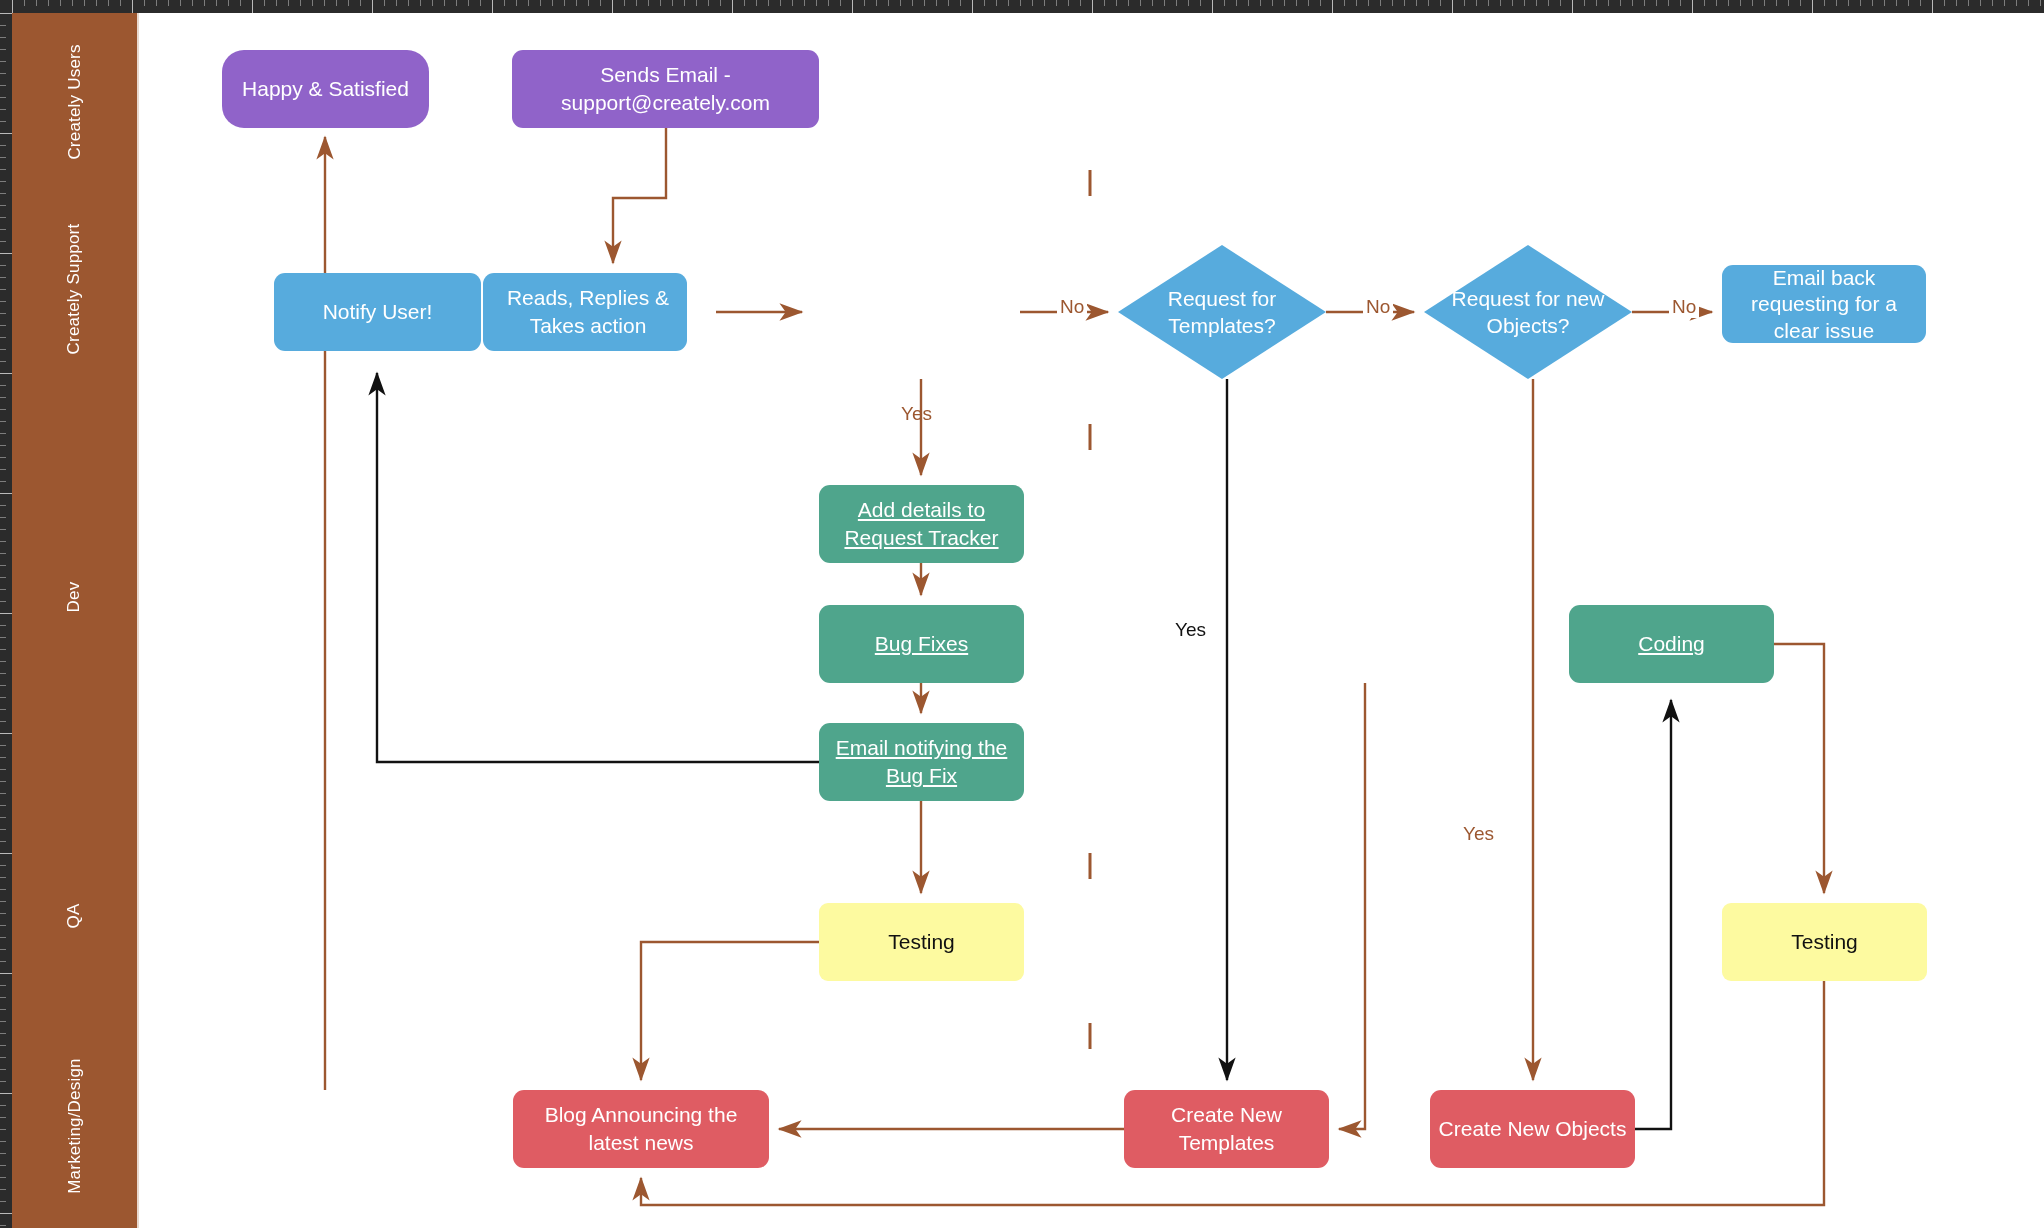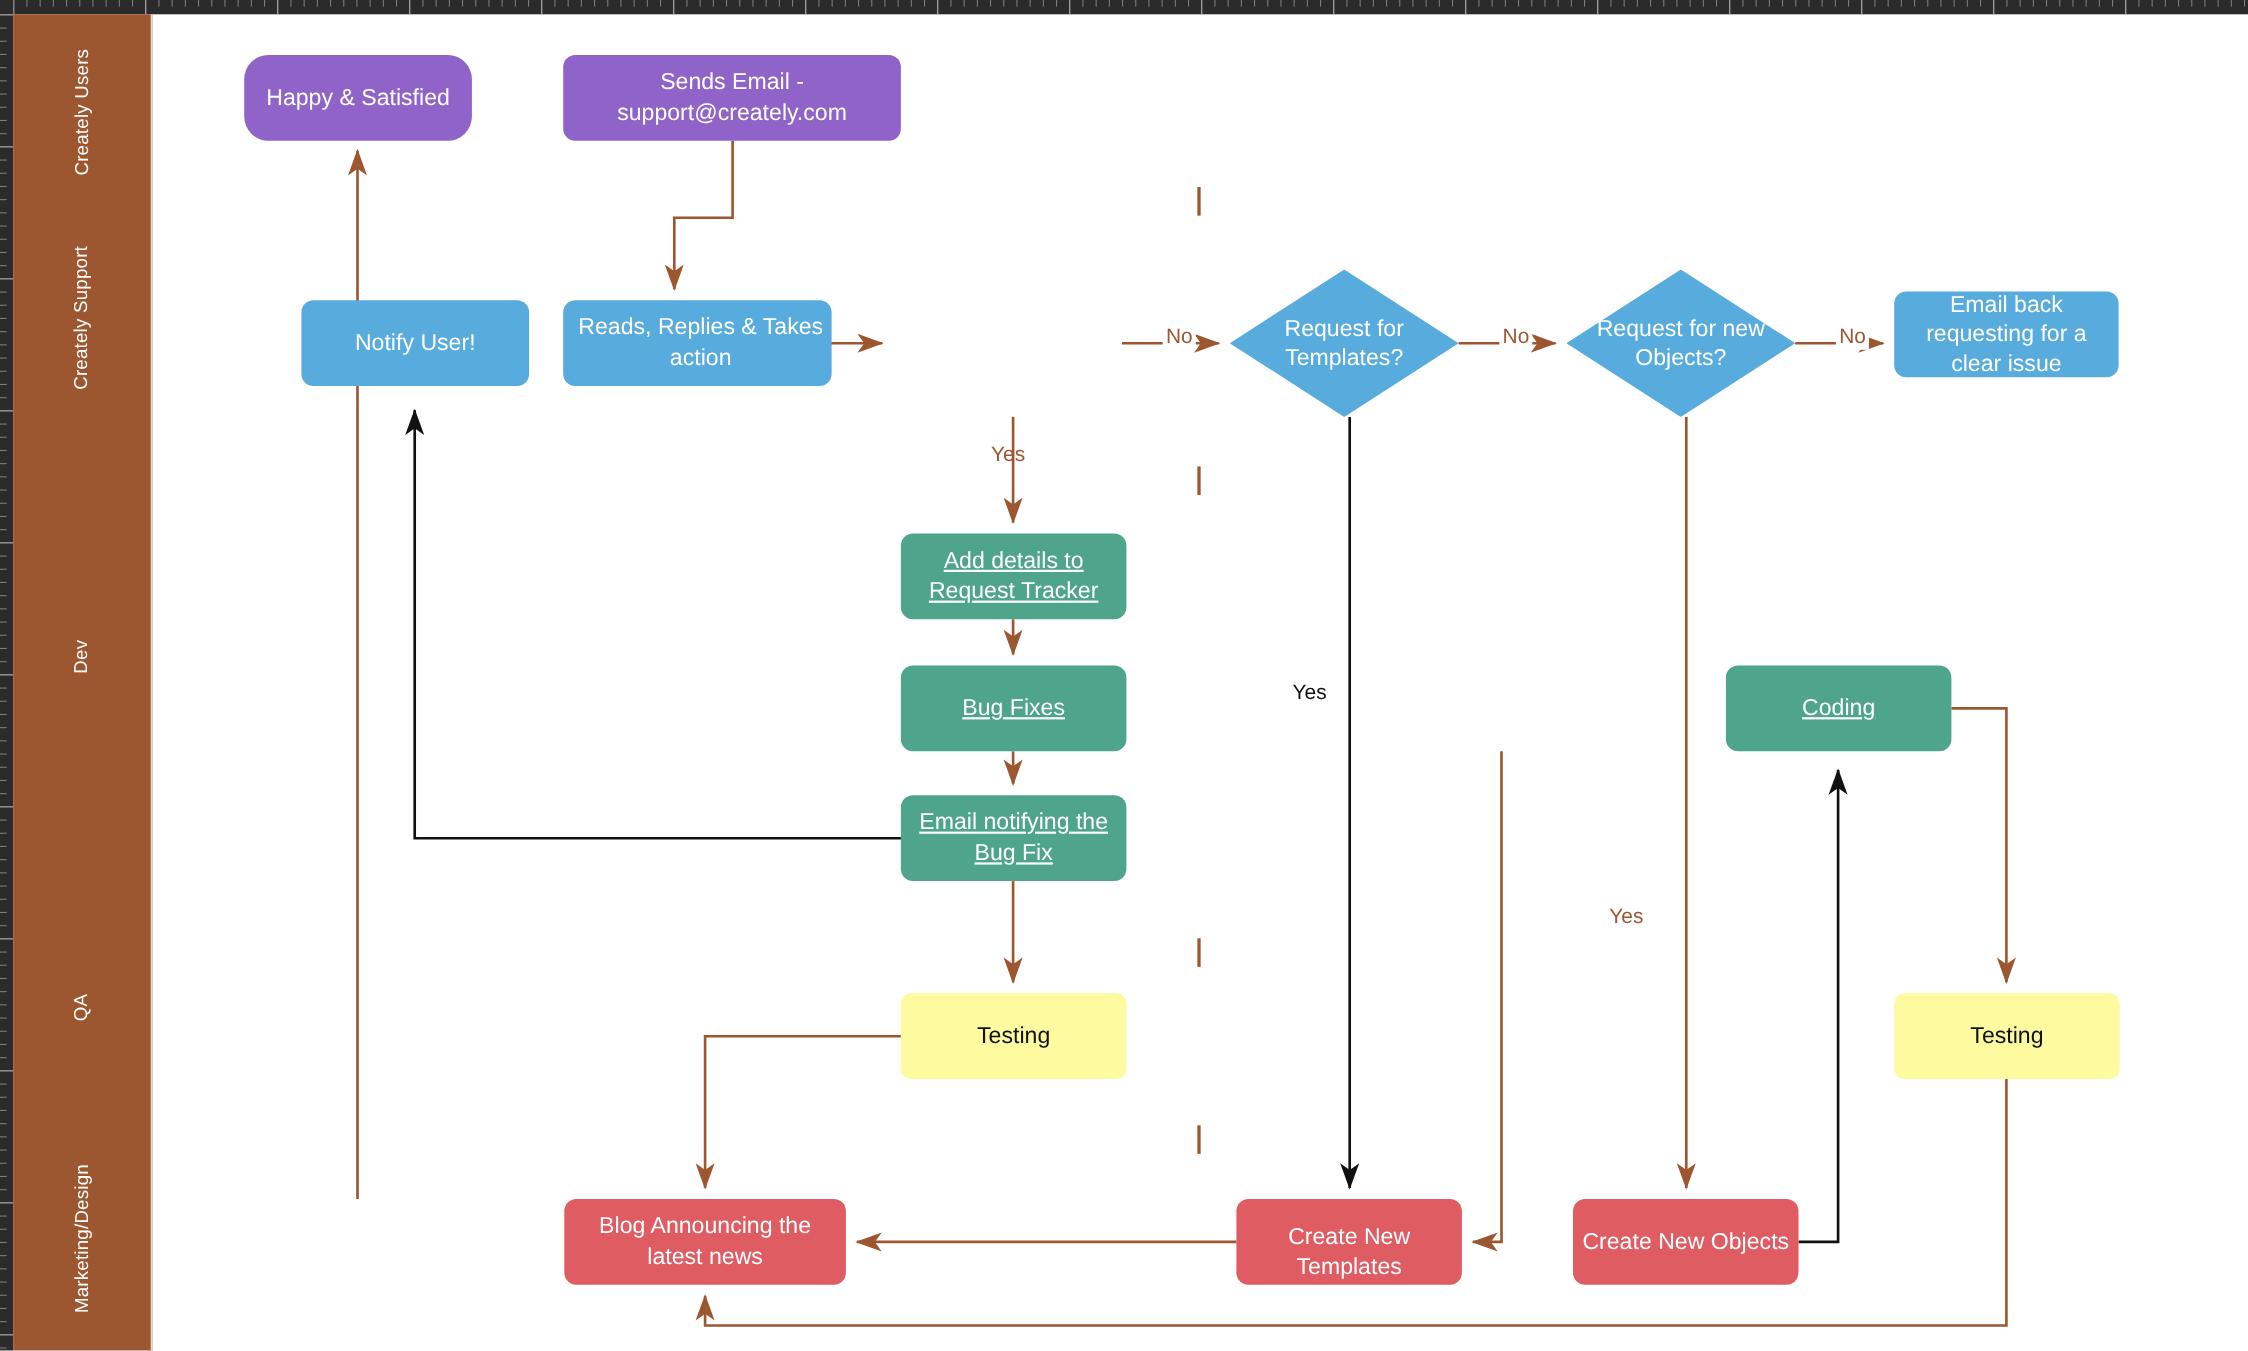--- a/index.html
+++ b/index.html
@@ -504,21 +504,21 @@
   <div class="diagram" id="node-layer">
       <div class="node purple" style="left: 222px; top: 50px; width: 207px; height: 78px; border-radius: 22px;">
         <span>Happy &amp; Satisfied</span>
       </div>
       <div class="node purple" style="left: 512px; top: 50px; width: 307px; height: 78px;">
         <span>Sends Email - support@creately.com</span>
       </div>
       <div class="node blue" style="left: 274px; top: 273px; width: 207px; height: 78px;">
         <span>Notify User!</span>
       </div>
-      <div class="node blue" style="left: 512px; top: 273px; width: 244px; height: 78px; padding-left: 12px;">
+      <div class="node blue" style="left: 483px; top: 273px; width: 204px; height: 78px; padding-left: 12px;">
         <span>Reads, Replies &amp; Takes action</span>
       </div>
       <div class="diamond" style="left: 1118px; top: 245px; width: 208px; height: 134px;">
         <div class="dshape" style="background: rgb(87, 171, 221);"></div>
         <div class="dlabel" style="max-width: 168px;">Request for Templates?</div>
       </div>
       <div class="diamond" style="left: 1424px; top: 245px; width: 208px; height: 134px;">
         <div class="dshape" style="background: rgb(87, 171, 221);"></div>
         <div class="dlabel" style="max-width: 168px;">Request for new Objects?</div>
       </div>
@@ -539,21 +539,21 @@
       </div>
       <div class="node yellow" style="left: 819px; top: 903px; width: 205px; height: 78px;">
         <span>Testing</span>
       </div>
       <div class="node yellow" style="left: 1722px; top: 903px; width: 205px; height: 78px;">
         <span>Testing</span>
       </div>
       <div class="node red" style="left: 513px; top: 1090px; width: 256px; height: 78px;">
         <span>Blog Announcing the latest news</span>
       </div>
-      <div class="node red" style="left: 1124px; top: 1090px; width: 205px; height: 78px; align-items: flex-end;">
+      <div class="node red" style="left: 1124px; top: 1090px; width: 205px; height: 78px;">
         <span>Create New Templates</span>
       </div>
       <div class="node red" style="left: 1430px; top: 1090px; width: 205px; height: 78px;">
         <span>Create New Objects</span>
       </div>
     </div>
 
   <div class="diagram" id="label-layer">
       <div class="edge-label" style="left: 1057px; top: 296px;">No</div>
       <div class="edge-label" style="left: 1363px; top: 296px;">No</div>

